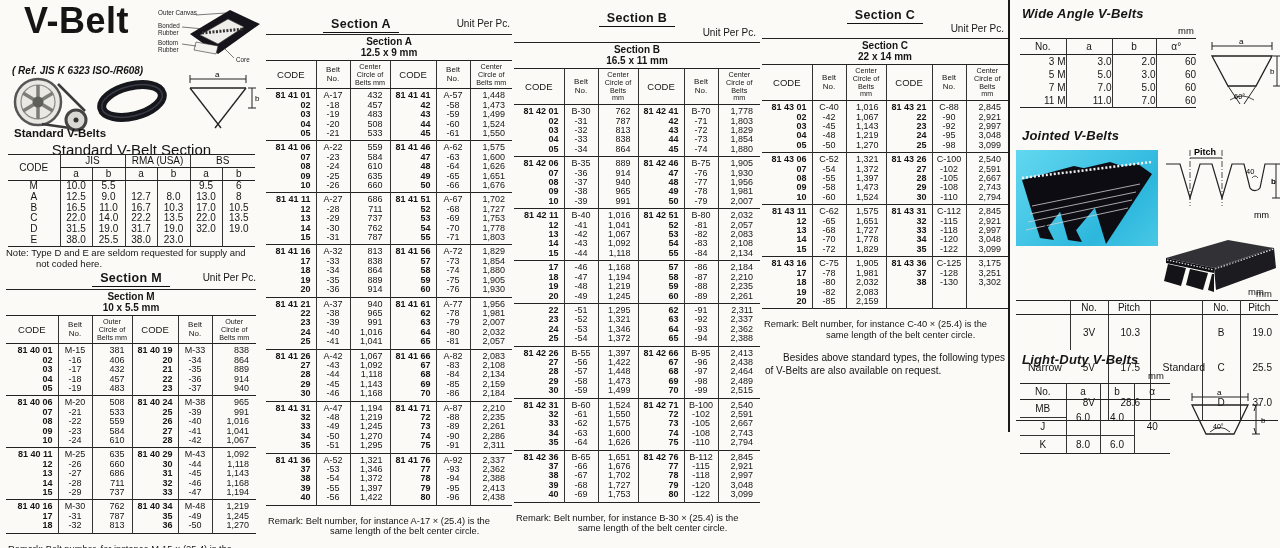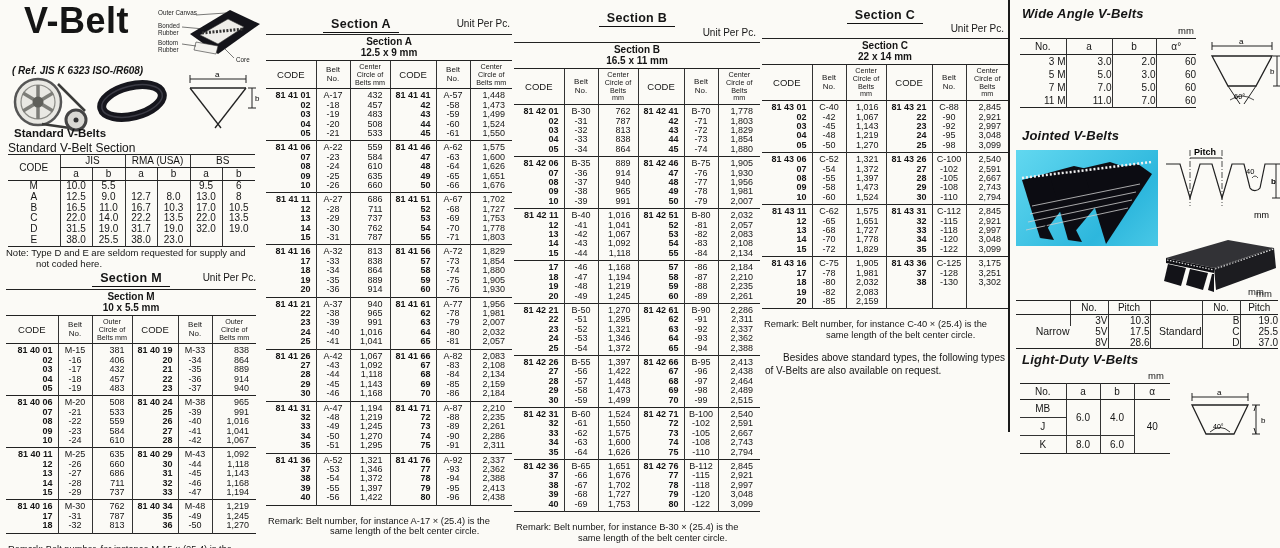--- a/index.html
+++ b/index.html
@@ -30,41 +30,41 @@
   .cat td.c1,.cat td.c4{text-align:center}
   .cat td.c2,.cat td.c5{text-align:right;padding-right:7px}
   .remark{font-size:9.3px;line-height:10.5px;margin-top:10px;padding-left:2px}
   .remark .r2{padding-left:62px}
   .besides{font-size:10px;margin-top:12px;text-align:justify;text-indent:18px;line-height:12.5px;padding:0 3px}
   
   .vtitle{font-size:36px;font-weight:bold;letter-spacing:.5px}
   .vsub{font-size:17px;font-weight:bold}
   .vref{font-size:10px;font-weight:bold;font-style:italic}
   .std-label{font-size:11.5px;font-weight:bold}
-  .std-title{font-size:12px;text-align:left}
+  .std-title{font-size:15px;text-align:center}
   table.std{border-collapse:collapse;table-layout:fixed;border-top:1.2px solid #222;border-bottom:1.2px solid #222;width:247px}
   .std th{font-weight:normal;font-size:10px;padding:0 0 1px;border-bottom:1px solid #222;text-align:center}
   .std .gh th+th{border-left:1px solid #333}
   .std .sh th{border-left:1px solid #333}
   .std .sh th:first-child{border-left:1px solid #333}
   .std td{font-size:10px;line-height:10.8px;text-align:center;padding:0}
   .std td+td{border-left:1px solid #333}
   .note{font-size:9.5px;line-height:11px}
   .note .r2{padding-left:30px}
   .photo-label{position:absolute;font-size:6.3px;line-height:6.8px;white-space:pre-line;color:#222}
   
   .rtitle{font-size:13px;font-weight:bold;font-style:italic;letter-spacing:.2px}
   .mm{font-size:9.5px}
   table.wa{border-collapse:collapse;table-layout:fixed;border-top:1.2px solid #222;border-bottom:1.2px solid #222;width:176px}
   .wa th{font-weight:normal;font-size:10px;border-bottom:1px solid #222;padding:2px 0;text-align:center}
   .wa th+th,.wa td+td{border-left:1px solid #333}
   .wa td{font-size:10px;line-height:13px;text-align:right;padding:0}
   table.pt{border-collapse:collapse;table-layout:fixed;border-top:1.2px solid #222;border-bottom:1.2px solid #222;width:262px}
   .pt th{font-weight:normal;font-size:10px;border-bottom:1px solid #222;padding:1px 0;text-align:center}
-  .pt td{font-size:10px;line-height:11px;text-align:right;padding:0}
+  .pt td{font-size:10px;line-height:11px;text-align:center;padding:12px}
   .pt th+th,.pt td+td{border-left:1px solid #333}
   .pt td.grouplabel{font-size:10.5px}
   table.ld{border-collapse:collapse;table-layout:fixed;border-top:1.2px solid #222;border-bottom:1.2px solid #222;width:150px}
   .ld th{font-weight:normal;font-size:10px;border-bottom:1px solid #222;padding:2px 0;text-align:center}
   .ld th+th,.ld td+td{border-left:1px solid #333}
   .ld td{font-size:10px;text-align:center;height:17px;padding:0}
   .ld td.bb{border-bottom:1px solid #333}
   .divider{position:absolute;left:1008px;top:0;width:2px;height:432px;background:#1a1a1a}
   .photo-cyan{position:absolute;background:linear-gradient(135deg,#62d8f0,#2db7dd 70%,#49c8e6)}
   svg text{font-family:"Liberation Sans",sans-serif}
@@ -994,28 +994,20 @@
             <td class="c0">20</td>
             <td class="c1">-49</td>
             <td class="c2">1,245</td>
             <td class="c3">60</td>
             <td class="c4">-89</td>
             <td class="c5">2,261</td>
           </tr>
         </tbody>
         <tbody class="grp">
           <tr>
-            <td class="c0">81 42 21</td>
-            <td class="c1">B-50</td>
-            <td class="c2">1,270</td>
-            <td class="c3">81 42 61</td>
-            <td class="c4">B-90</td>
-            <td class="c5">2,286</td>
-          </tr>
-          <tr>
             <td class="c0">22</td>
             <td class="c1">-51</td>
             <td class="c2">1,295</td>
             <td class="c3">62</td>
             <td class="c4">-91</td>
             <td class="c5">2,311</td>
           </tr>
           <tr>
             <td class="c0">23</td>
             <td class="c1">-52</td>

